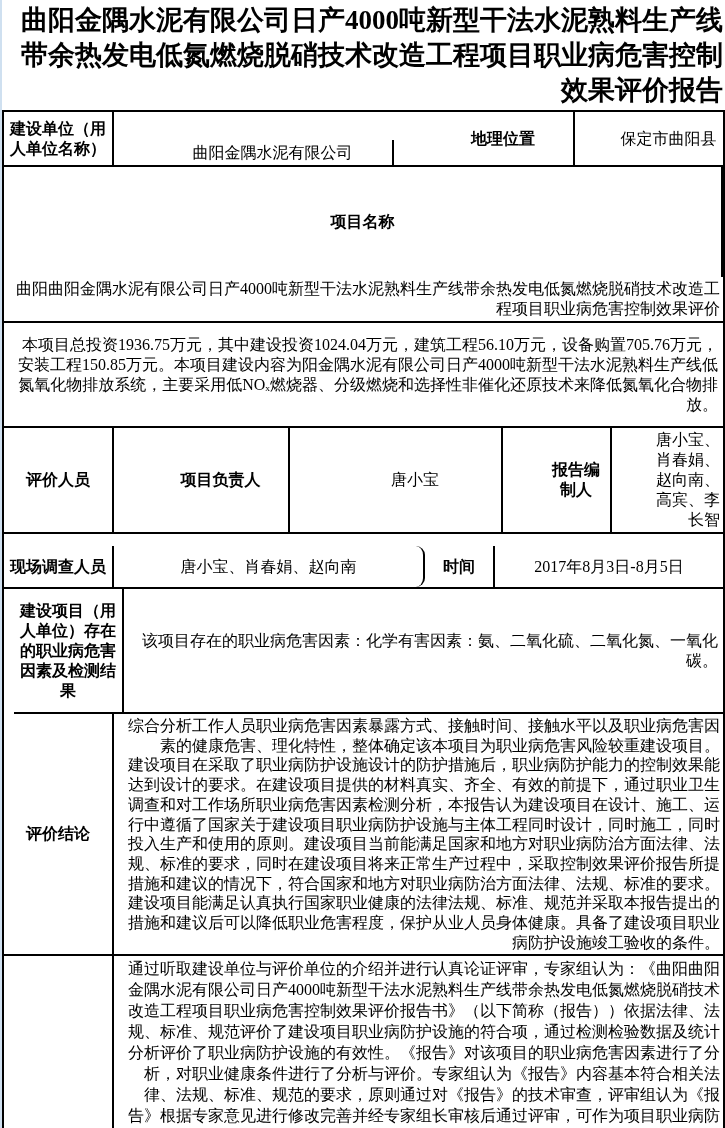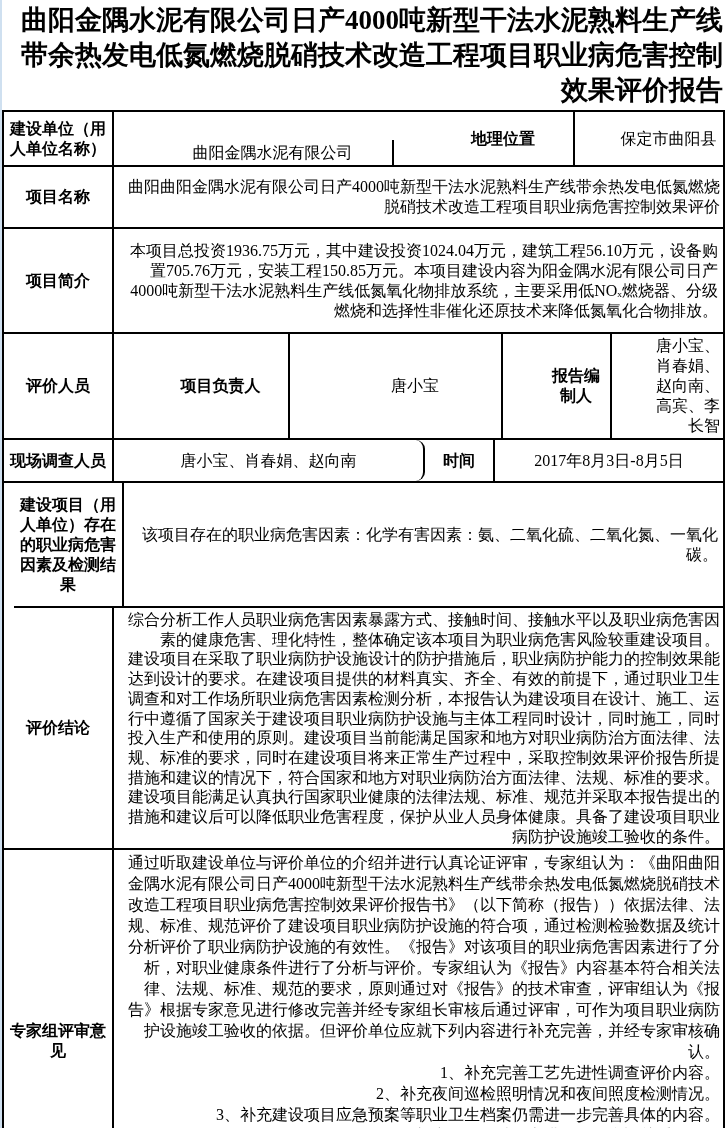--- a/index.html
+++ b/index.html
@@ -35,22 +35,22 @@
   .para{
     align-items:flex-start;justify-content:flex-start;text-align:left;
     white-space:pre-line;padding:2px 3px;
   }
   .vcenter-para{
     align-items:center;justify-content:flex-start;text-align:left;
     white-space:pre-line;padding:10px 5px;
   }
   .w137{flex:0 0 137px;} .w142{flex:0 0 142px;} .w174{flex:0 0 174px;}
   .w241{flex:0 0 241px;margin-top:28px;} .w311{flex:0 0 311px;border-radius:9px;} .w70{flex:0 0 70px;}
-  .h55{min-height:55px;gap:39px;} .h62{min-height:62px;} .h105{min-height:105px;}
-  .h43{min-height:43px;} .h125{min-height:125px;margin-left:10px;} .h237{min-height:237px;}
+  .h55{min-height:55px;gap:39px;} .h62{min-height:62px;flex-direction:column;} .h105{min-height:105px;}
+  .h43{min-height:43px;margin-top:12px;} .h125{min-height:125px;margin-left:10px;} .h237{min-height:237px;}
   .h332{min-height:332px;}
   .conclusion-text{line-height:19.7px;}
   .opinion-text{line-height:21px;}
 </style>
 </head>
 <body>
 
 <div class="page">
 
   <div class="title">曲阳金隅水泥有限公司日产4000吨新型干法水泥熟料生产线带余热发电低氮燃烧脱硝技术改造工程项目职业病危害控制效果评价报告</div>
@@ -63,21 +63,20 @@
       <div class="cell hdr w142">地理位置</div>
       <div class="cell val">保定市曲阳县</div>
     </div>
 
     <div class="row h62">
       <div class="cell lbl">项目名称</div>
       <div class="cell val">曲阳曲阳金隅水泥有限公司日产4000吨新型干法水泥熟料生产线带余热发电低氮燃烧脱硝技术改造工程项目职业病危害控制效果评价</div>
     </div>
 
     <div class="row h105">
-      <div class="cell lbl">项目简介</div>
       <div class="cell vcenter-para">本项目总投资1936.75万元，其中建设投资1024.04万元，建筑工程56.10万元，设备购置705.76万元，安装工程150.85万元。本项目建设内容为阳金隅水泥有限公司日产4000吨新型干法水泥熟料生产线低氮氧化物排放系统，主要采用低NOₓ燃烧器、分级燃烧和选择性非催化还原技术来降低氮氧化合物排放。</div>
     </div>
 
     <div class="row h55">
       <div class="cell lbl">评价人员</div>
       <div class="cell hdr w137">项目负责人</div>
       <div class="cell val w174">唐小宝</div>
       <div class="cell hdr w70">报告编制人</div>
       <div class="cell val">唐小宝、肖春娟、赵向南、高宾、李长智</div>
     </div>

